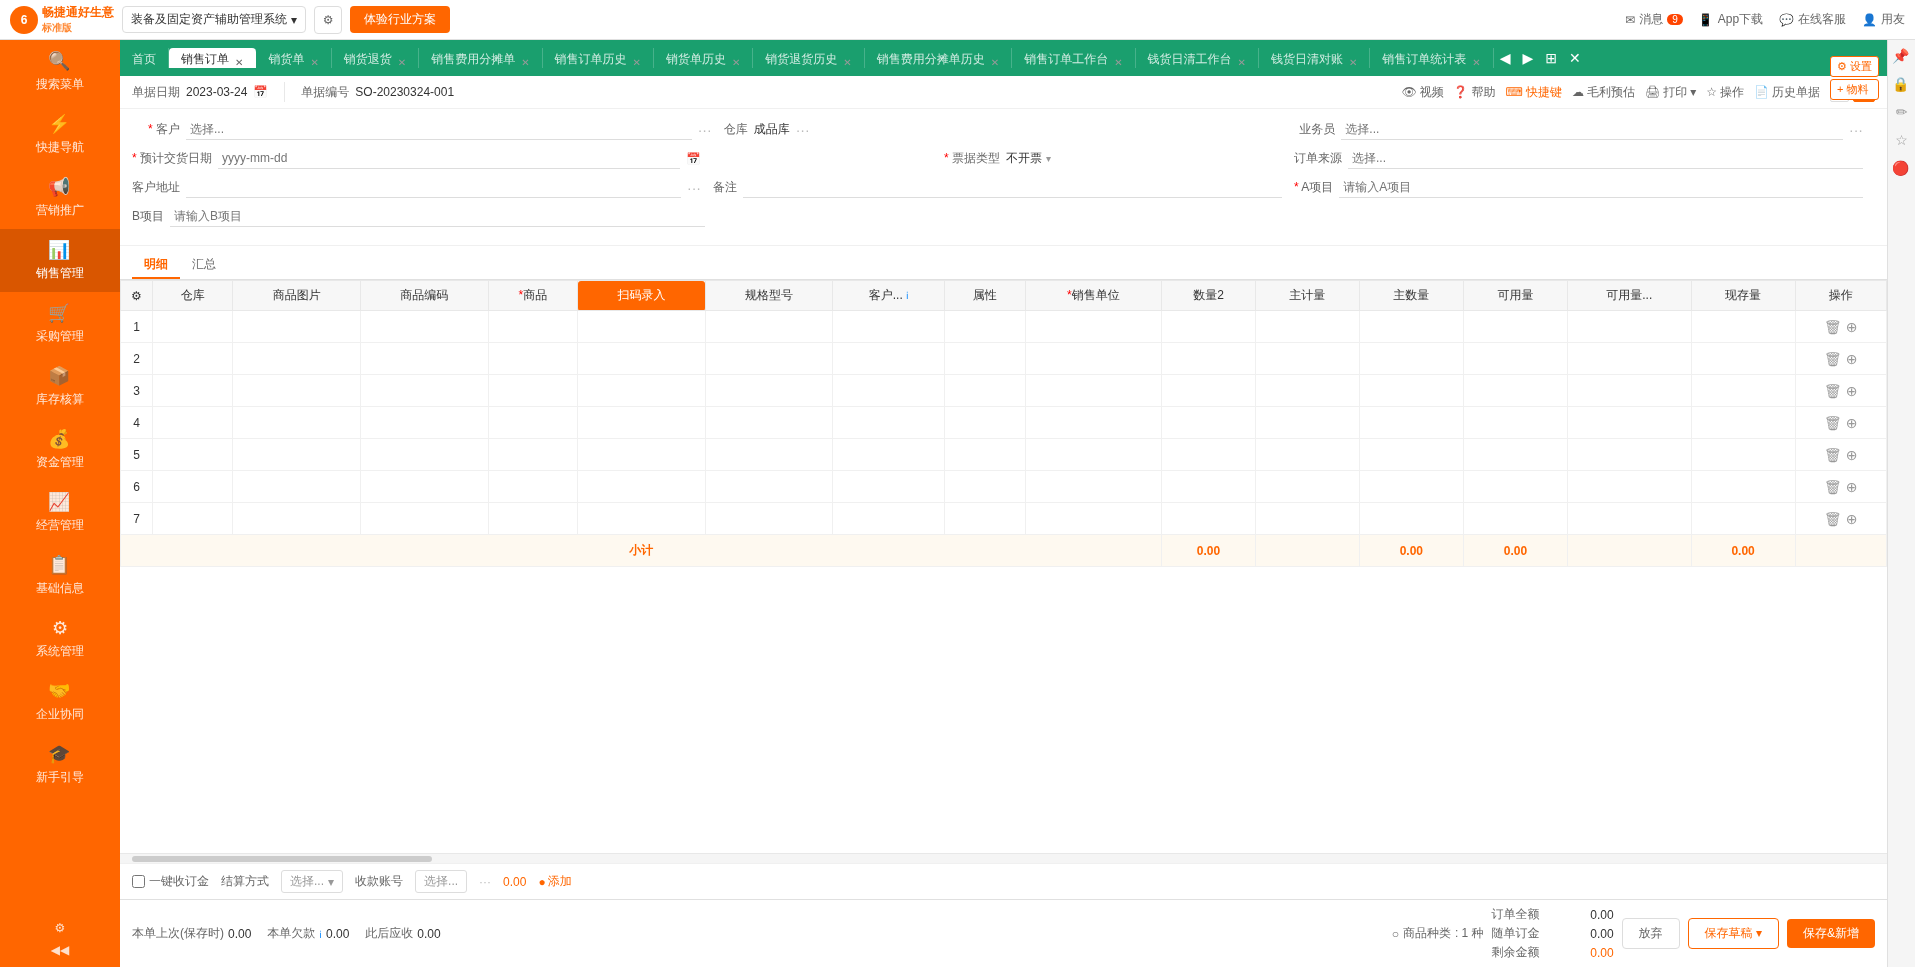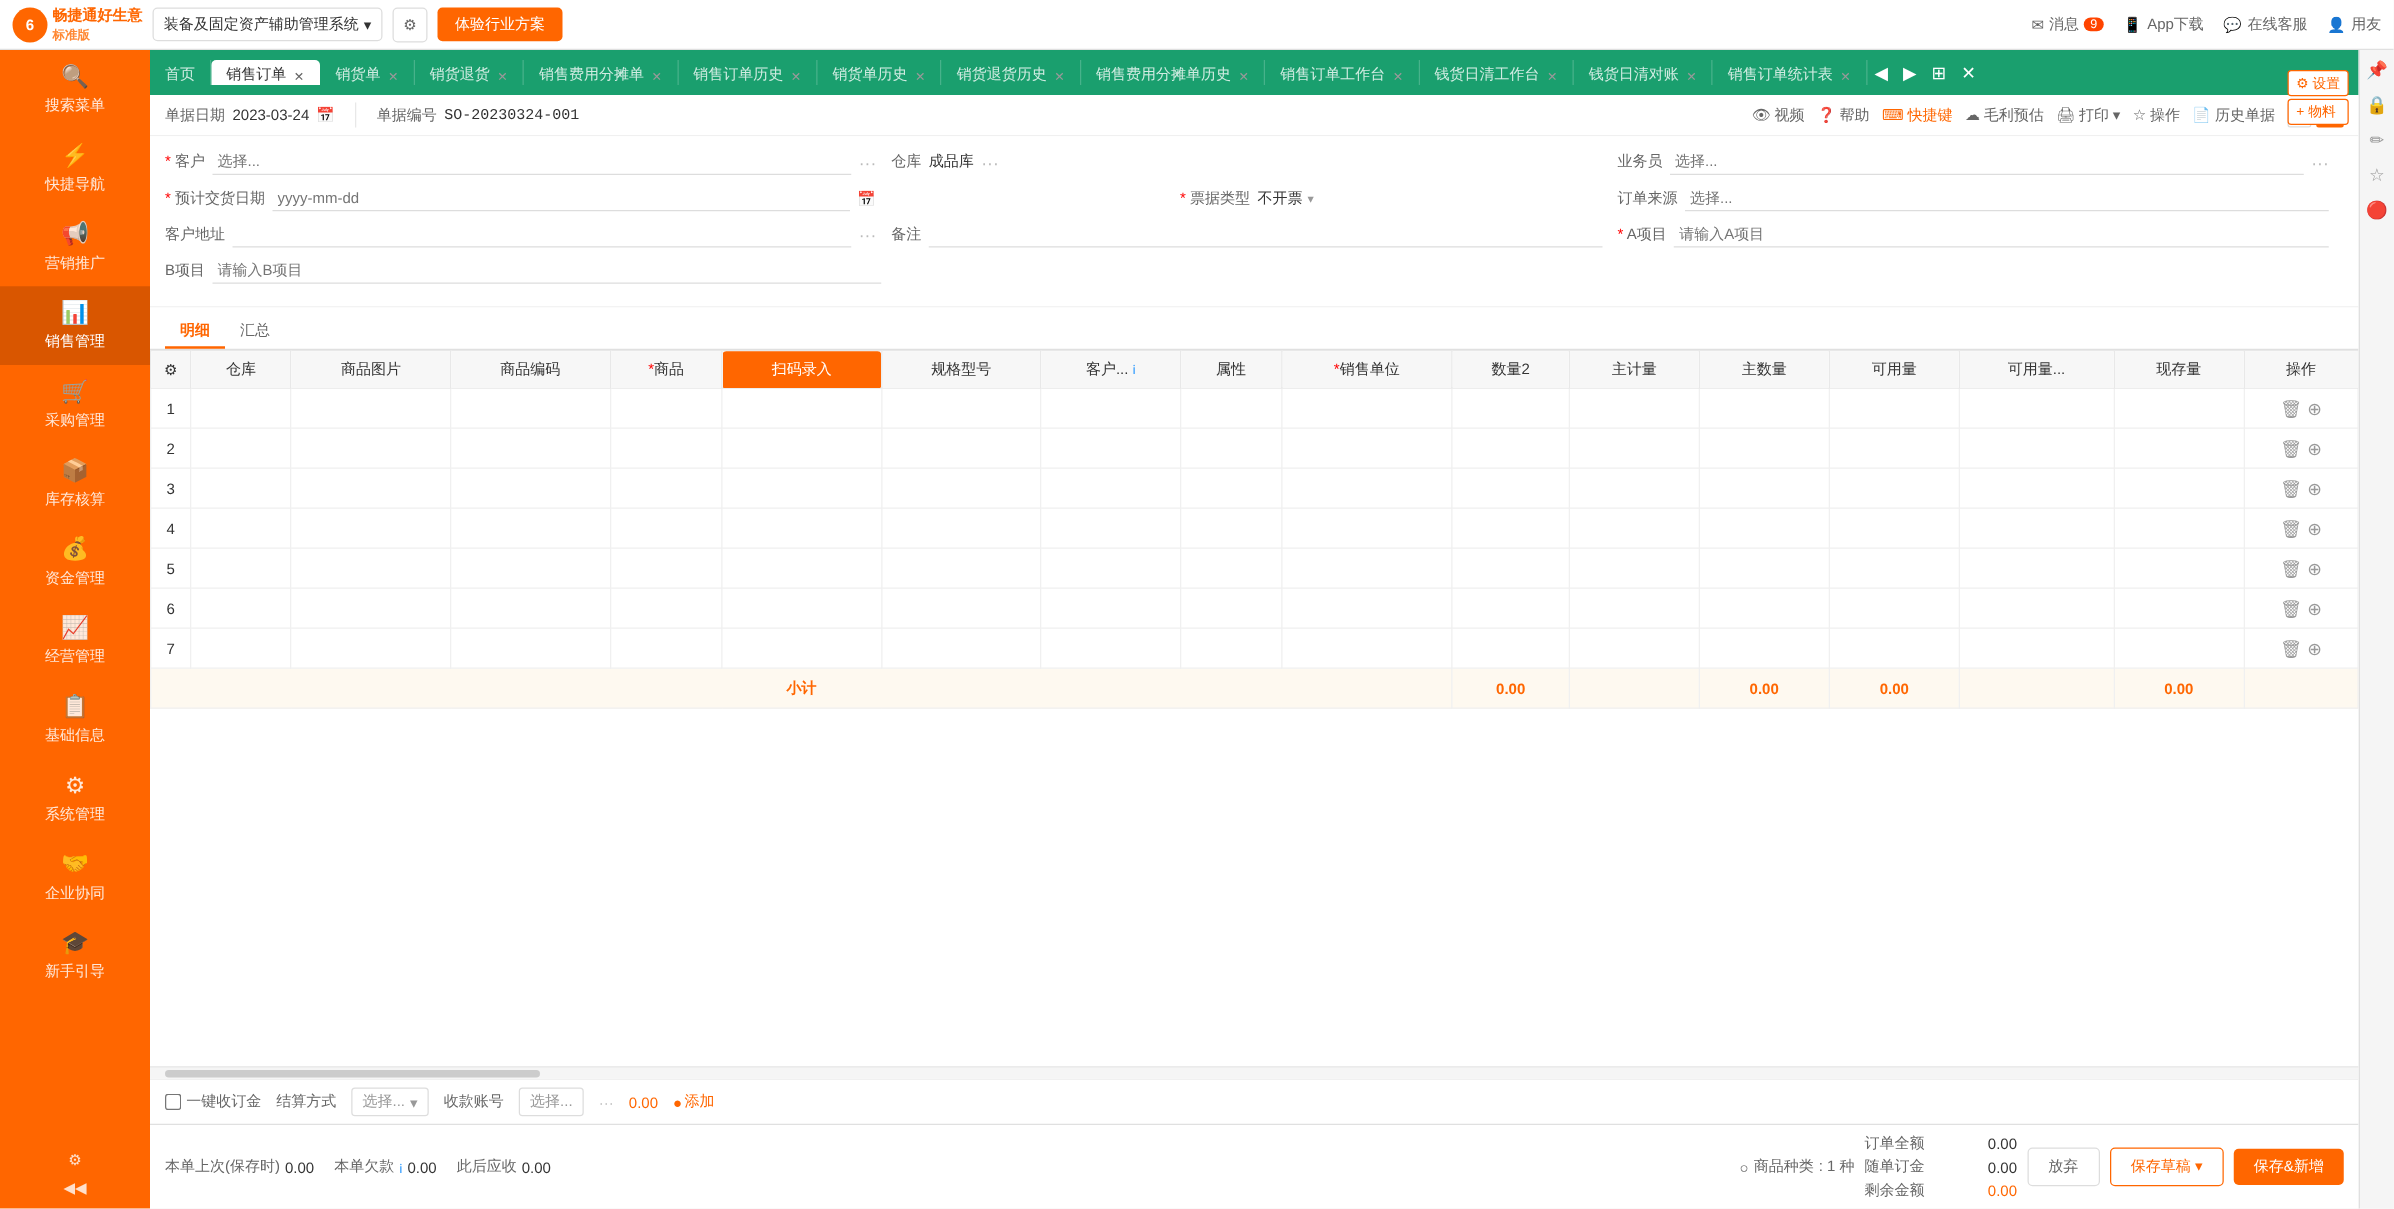--- a/index.html
+++ b/index.html
@@ -286,21 +286,21 @@
       <div class="toolbar-row">
         <div class="toolbar-left">
           <div class="toolbar-field">
             <label>单据日期</label>
             <span class="value" style="color:#333;">2023-03-24</span>
             <span class="cal-icon">📅</span>
           </div>
           <div class="form-separator"></div>
           <div class="toolbar-field">
             <label>单据编号</label>
-            <span class="value" style="color:#333;font-family:Liberation Mono, monospace;">SO-20230324-001</span>
+            <span class="value" style="color:#333;">SO-20230324-001</span>
           </div>
         </div>
         <div class="toolbar-right">
           <div class="toolbar-btn">
             <span>👁</span>
             <span>视频</span>
           </div>
           <div class="toolbar-btn">
             <span>❓</span>
             <span>帮助</span>
@@ -333,21 +333,21 @@
           <div style="display:flex;flex-direction:column;gap:2px;position:absolute;right:36px;top:56px;">
             <div style="border:1px solid #ff6600;color:#ff6600;padding:2px 6px;border-radius:3px;cursor:pointer;font-size:11px;background:#fff;">⚙ 设置</div>
             <div style="border:1px solid #ff6600;color:#ff6600;padding:2px 6px;border-radius:3px;cursor:pointer;font-size:11px;background:#fff;">+ 物料</div>
           </div>
         </div>
       </div>
 
       <div class="form-fields">
 
         <div class="form-row">
-          <div class="form-cell" style="flex:1.2;">
+          <div class="form-cell" style="flex:1.2;margin-left:16px;">
             <label class="required">客户</label>
             <input class="form-input" type="text" placeholder="选择..." style="">
             <span class="form-dots">···</span>
           </div>
           <div class="form-cell" style="flex:1.2;">
             <label>仓库</label>
             <span style="color:#333;font-size:12px;">成品库</span>
             <span class="form-dots">···</span>
           </div>
           <div class="form-cell" style="flex:1.2;">

